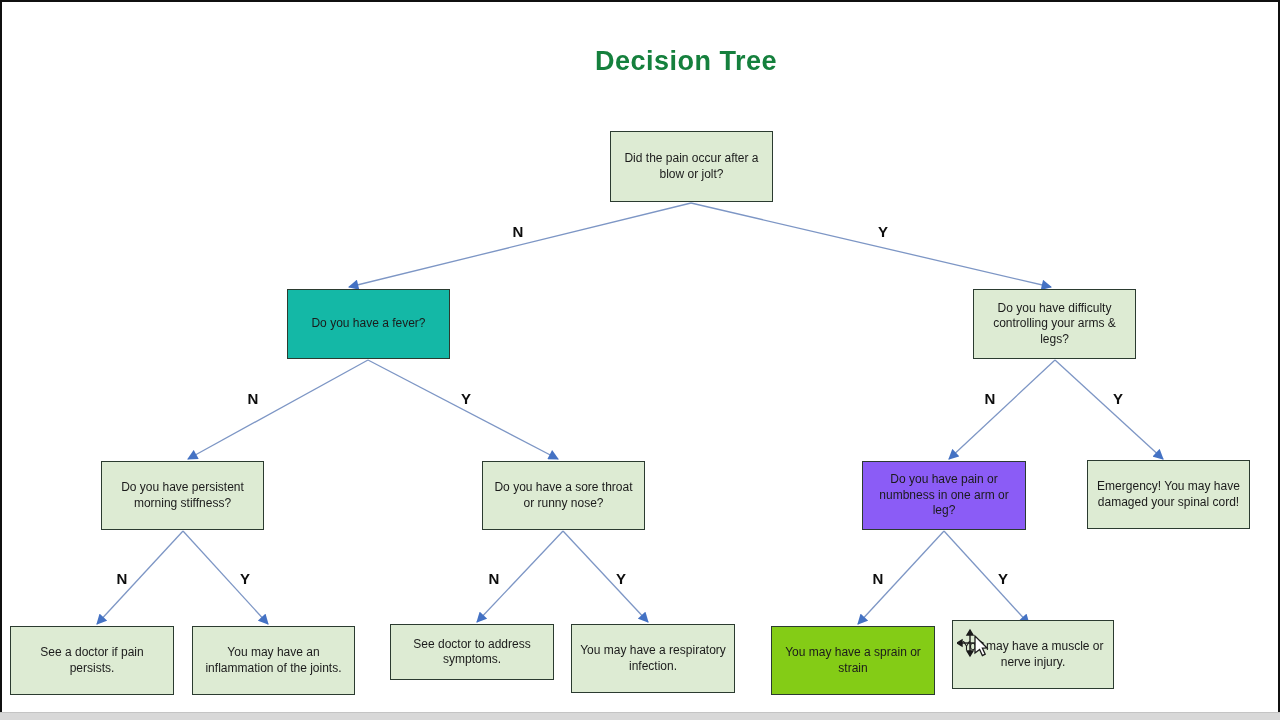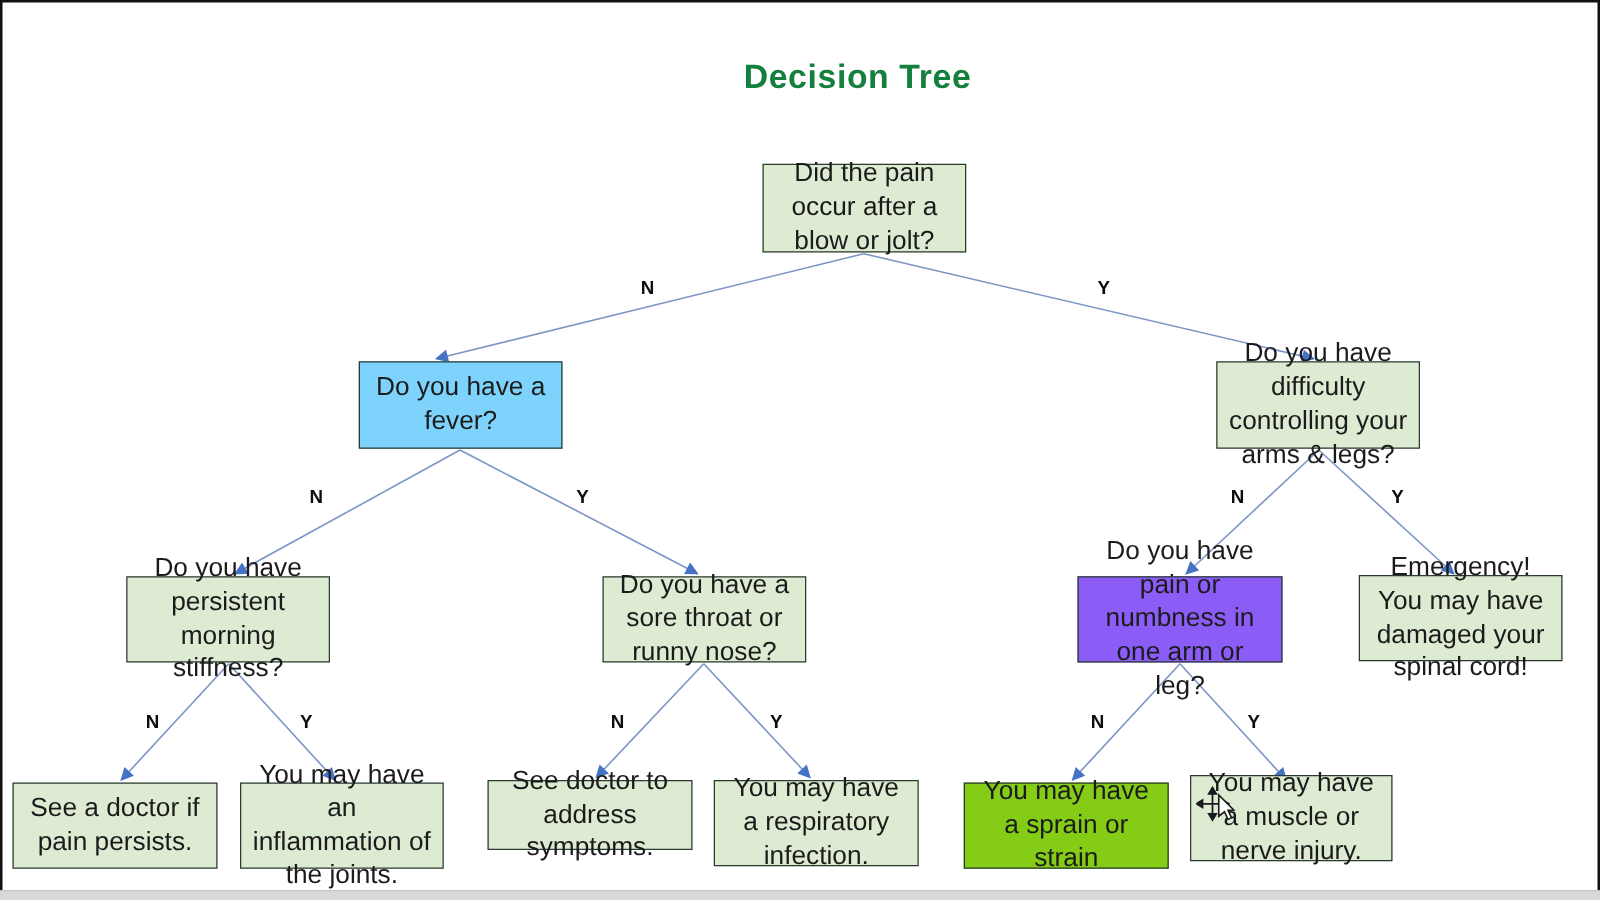--- a/index.html
+++ b/index.html
@@ -11,21 +11,21 @@
   .frame-left{position:absolute;top:0;left:0;width:2px;height:712px;background:#101010;}
   .frame-right{position:absolute;top:0;right:0;width:2px;height:712px;background:#101010;}
   .bottom-strip{position:absolute;top:712px;left:0;width:1280px;height:8px;background:#d8d8d8;border-top:1px solid #c4c4c4;box-sizing:border-box;}
   .page-title{
     position:absolute;top:28px;left:686px;transform:translateX(-50%);
     font-size:27px;font-weight:bold;color:#15803d;white-space:nowrap;letter-spacing:0.5px;
   }
   #edges-svg{position:absolute;top:0;left:0;width:1280px;height:720px;pointer-events:none;}
   .node{
     position:absolute;display:flex;align-items:center;justify-content:center;
-    text-align:center;font-size:21px;line-height:1.28;color:#1b1b1b;
+    text-align:center;font-size:12px;line-height:1.28;color:#1b1b1b;
     padding:4px 8px;box-sizing:border-box;
   }
   .edge-label{
     position:absolute;transform:translate(-50%,-50%);
     font-size:15px;font-weight:bold;color:#0d0d0d;
   }
   .cursor-wrap{position:absolute;left:957px;top:627px;width:40px;height:42px;}
 </style>
 </head>
 <body>
@@ -54,21 +54,21 @@
       <line x1="183" y1="531" x2="268" y2="624" stroke="#7d96c5" stroke-width="1.3" marker-end="url(#ah)"></line>
       <line x1="563" y1="531" x2="477" y2="622" stroke="#7d96c5" stroke-width="1.3" marker-end="url(#ah)"></line>
       <line x1="563" y1="531" x2="648" y2="622" stroke="#7d96c5" stroke-width="1.3" marker-end="url(#ah)"></line>
       <line x1="944" y1="531" x2="858" y2="624" stroke="#7d96c5" stroke-width="1.3" marker-end="url(#ah)"></line>
       <line x1="944" y1="531" x2="1029" y2="624" stroke="#7d96c5" stroke-width="1.3" marker-end="url(#ah)"></line>
     </g>
 </svg>
 
 <div id="nodes-layer">
     <div class="node" style="left: 610px; top: 131px; width: 163px; height: 71px; background: rgb(221, 235, 211); border: 1.5px solid rgb(43, 59, 48);">Did the pain occur after a blow or jolt?</div>
-    <div class="node" style="left: 287px; top: 289px; width: 163px; height: 70px; background: #7dd3fc; border: 1.5px solid rgb(43, 59, 48);">Do you have a fever?</div>
+    <div class="node" style="left: 287px; top: 289px; width: 163px; height: 70px; background: #14b8a6; border: 1.5px solid rgb(43, 59, 48);">Do you have a fever?</div>
     <div class="node" style="left: 973px; top: 289px; width: 163px; height: 70px; background: rgb(221, 235, 211); border: 1.5px solid rgb(43, 59, 48);">Do you have difficulty controlling your arms &amp; legs?</div>
     <div class="node" style="left: 101px; top: 461px; width: 163px; height: 69px; background: rgb(221, 235, 211); border: 1.5px solid rgb(43, 59, 48);">Do you have persistent morning stiffness?</div>
     <div class="node" style="left: 482px; top: 461px; width: 163px; height: 69px; background: rgb(221, 235, 211); border: 1.5px solid rgb(43, 59, 48);">Do you have a sore throat or runny nose?</div>
     <div class="node" style="left: 862px; top: 461px; width: 164px; height: 69px; background: #8b5cf6; border: 1.5px solid rgb(43, 59, 48);">Do you have pain or numbness in one arm or leg?</div>
     <div class="node" style="left: 1087px; top: 460px; width: 163px; height: 69px; background: rgb(221, 235, 211); border: 1.5px solid rgb(43, 59, 48);">Emergency! You may have damaged your spinal cord!</div>
     <div class="node" style="left: 10px; top: 626px; width: 164px; height: 69px; background: rgb(221, 235, 211); border: 1.5px solid rgb(43, 59, 48);">See a doctor if pain persists.</div>
     <div class="node" style="left: 192px; top: 626px; width: 163px; height: 69px; background: rgb(221, 235, 211); border: 1.5px solid rgb(43, 59, 48);">You may have an inflammation of the joints.</div>
     <div class="node" style="left: 390px; top: 624px; width: 164px; height: 56px; background: rgb(221, 235, 211); border: 1.5px solid rgb(43, 59, 48);">See doctor to address symptoms.</div>
     <div class="node" style="left: 571px; top: 624px; width: 164px; height: 69px; background: rgb(221, 235, 211); border: 1.5px solid rgb(43, 59, 48);">You may have a respiratory infection.</div>
     <div class="node" style="left: 771px; top: 626px; width: 164px; height: 69px; background: #84cc16; border: 1.5px solid rgb(43, 59, 48);">You may have a sprain or strain</div>

